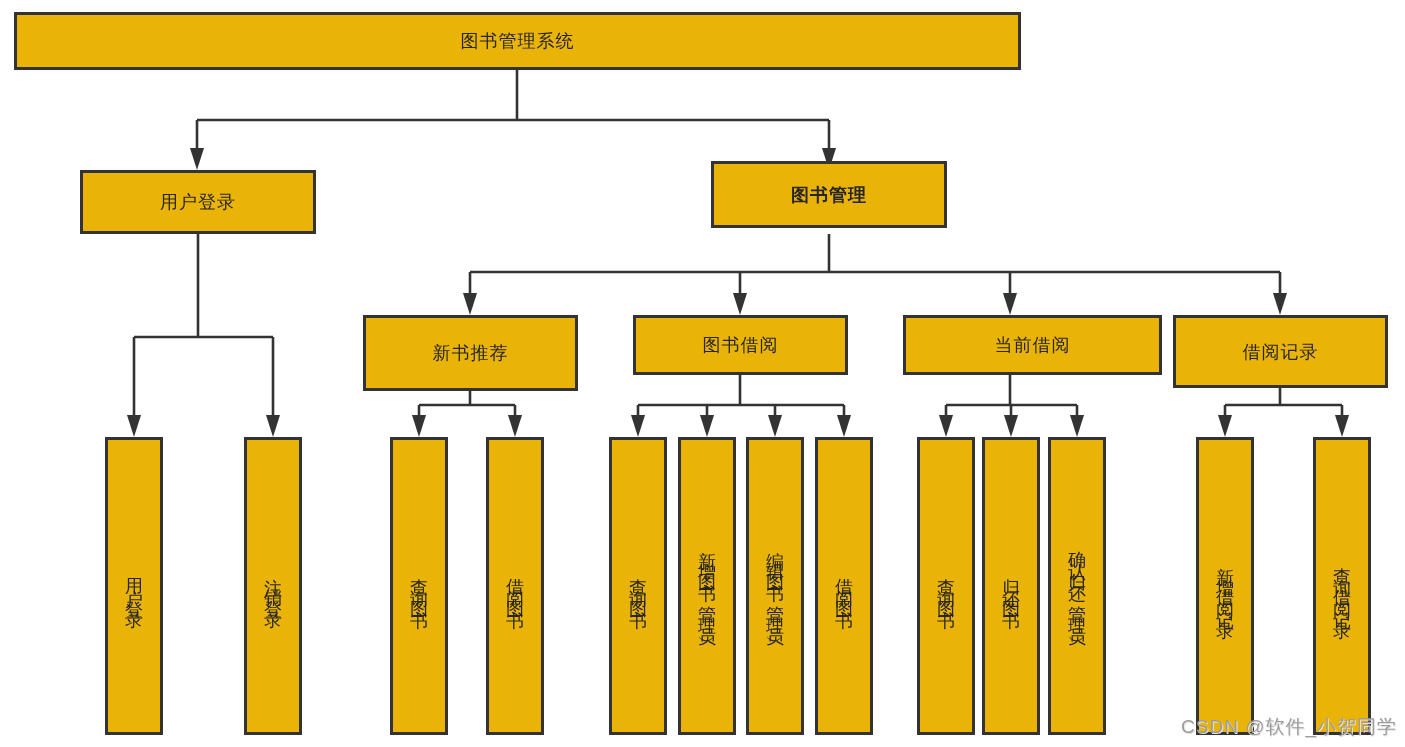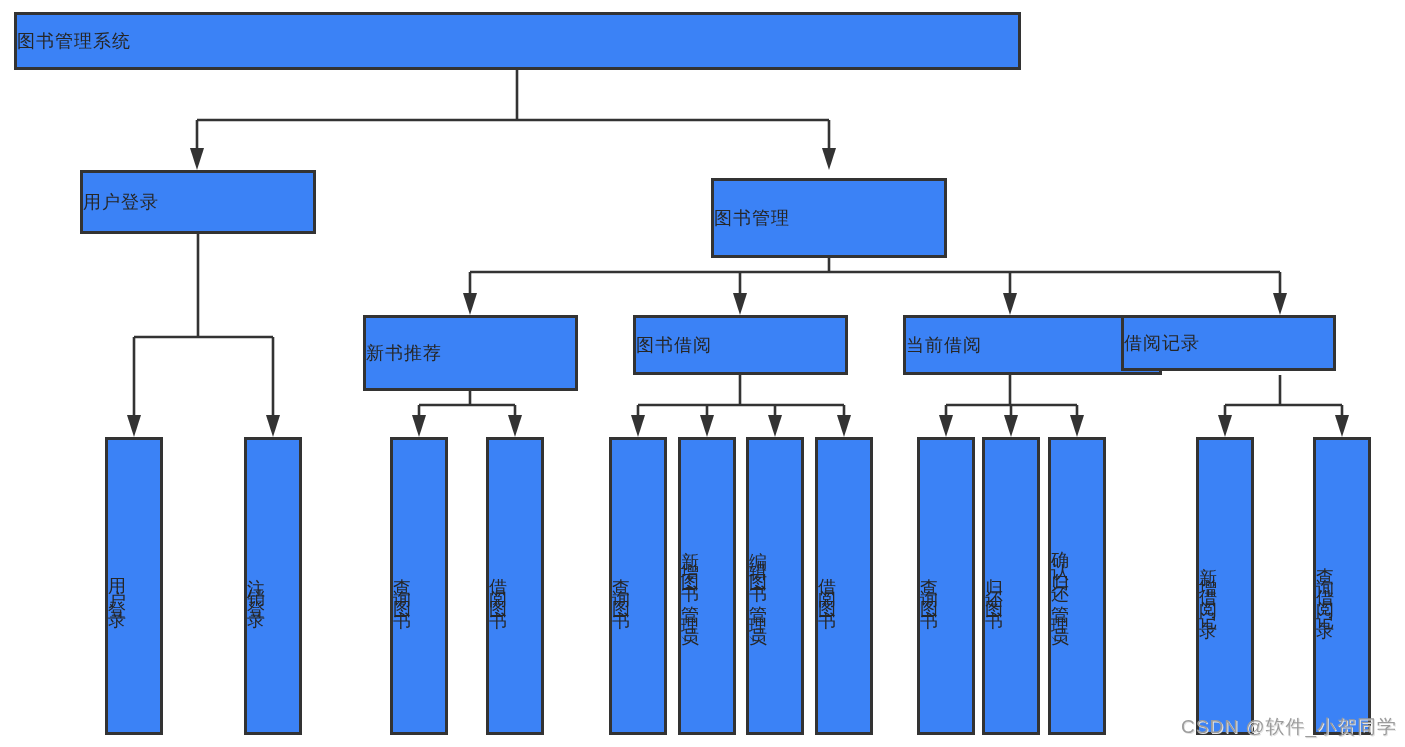--- a/index.html
+++ b/index.html
@@ -20,22 +20,22 @@
   .connectors{
     position:absolute;left:0;top:0;width:1405px;height:747px;
     pointer-events:none;
   }
   .connectors path.l{stroke:var(--line);stroke-width:2.6;fill:none;}
   .connectors polygon.a{fill:var(--line);}
   .node{
     position:absolute;
     box-sizing:border-box;
     border:3px solid var(--boxborder);
-    background:#3b82f6;
-    display:flex;align-items:center;justify-content:flex-start;
+    background:#eab308;
+    display:flex;align-items:center;justify-content:center;
     color:var(--text);
   }
   .node.h span{font-size:18px;letter-spacing:1px;white-space:nowrap;}
   .node.leaf span{
     writing-mode:vertical-rl;
     font-size:18px;
     letter-spacing:11px;
     line-height:1;
     white-space:nowrap;
   }
@@ -118,34 +118,34 @@
     <polygon class="a" points="1335,415 1349,415 1342,437"></polygon>
   </svg>
 
   <div class="node h" style="left:14px;top:12px;width:1007px;height:58px;">
     <span>图书管理系统</span>
   </div>
 
   <div class="node h" style="left:80px;top:170px;width:236px;height:64px;">
     <span>用户登录</span>
   </div>
-  <div class="node h" style="left:711px;top:178px;width:236px;height:80px;">
+  <div class="node h" style="left:711px;top:161px;width:236px;height:67px;font-weight:bold;">
     <span>图书管理</span>
   </div>
 
   <div class="node h" style="left:363px;top:315px;width:215px;height:76px;">
     <span>新书推荐</span>
   </div>
   <div class="node h" style="left:633px;top:315px;width:215px;height:60px;font-family:Liberation Mono, monospace;">
     <span>图书借阅</span>
   </div>
   <div class="node h" style="left:903px;top:315px;width:259px;height:60px;">
     <span>当前借阅</span>
   </div>
-  <div class="node h" style="left:1121px;top:315px;width:215px;height:56px;">
+  <div class="node h" style="left:1173px;top:315px;width:215px;height:73px;">
     <span>借阅记录</span>
   </div>
 
   <div class="node leaf" style="left:105px;top:437px;width:58px;height:298px;">
     <span>用户登录</span>
   </div>
   <div class="node leaf" style="left:244px;top:437px;width:58px;height:298px;">
     <span>注销登录</span>
   </div>
 

